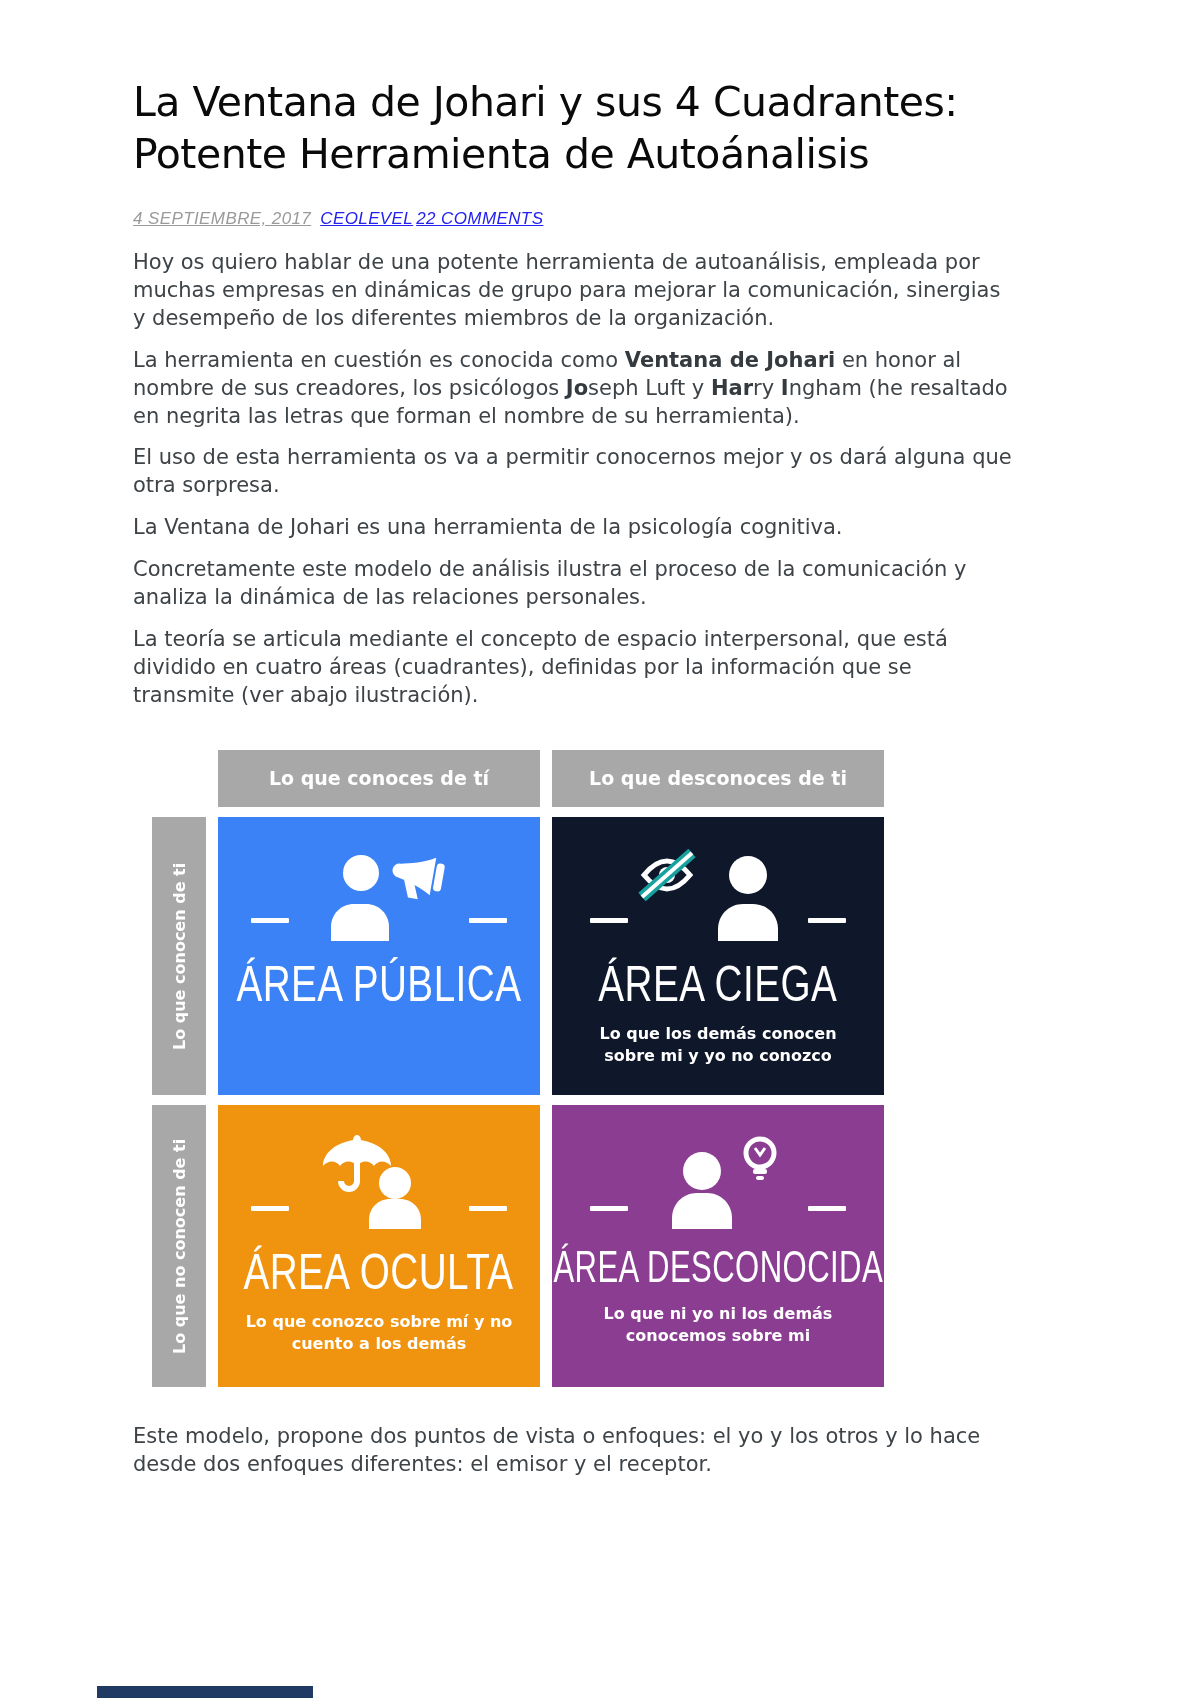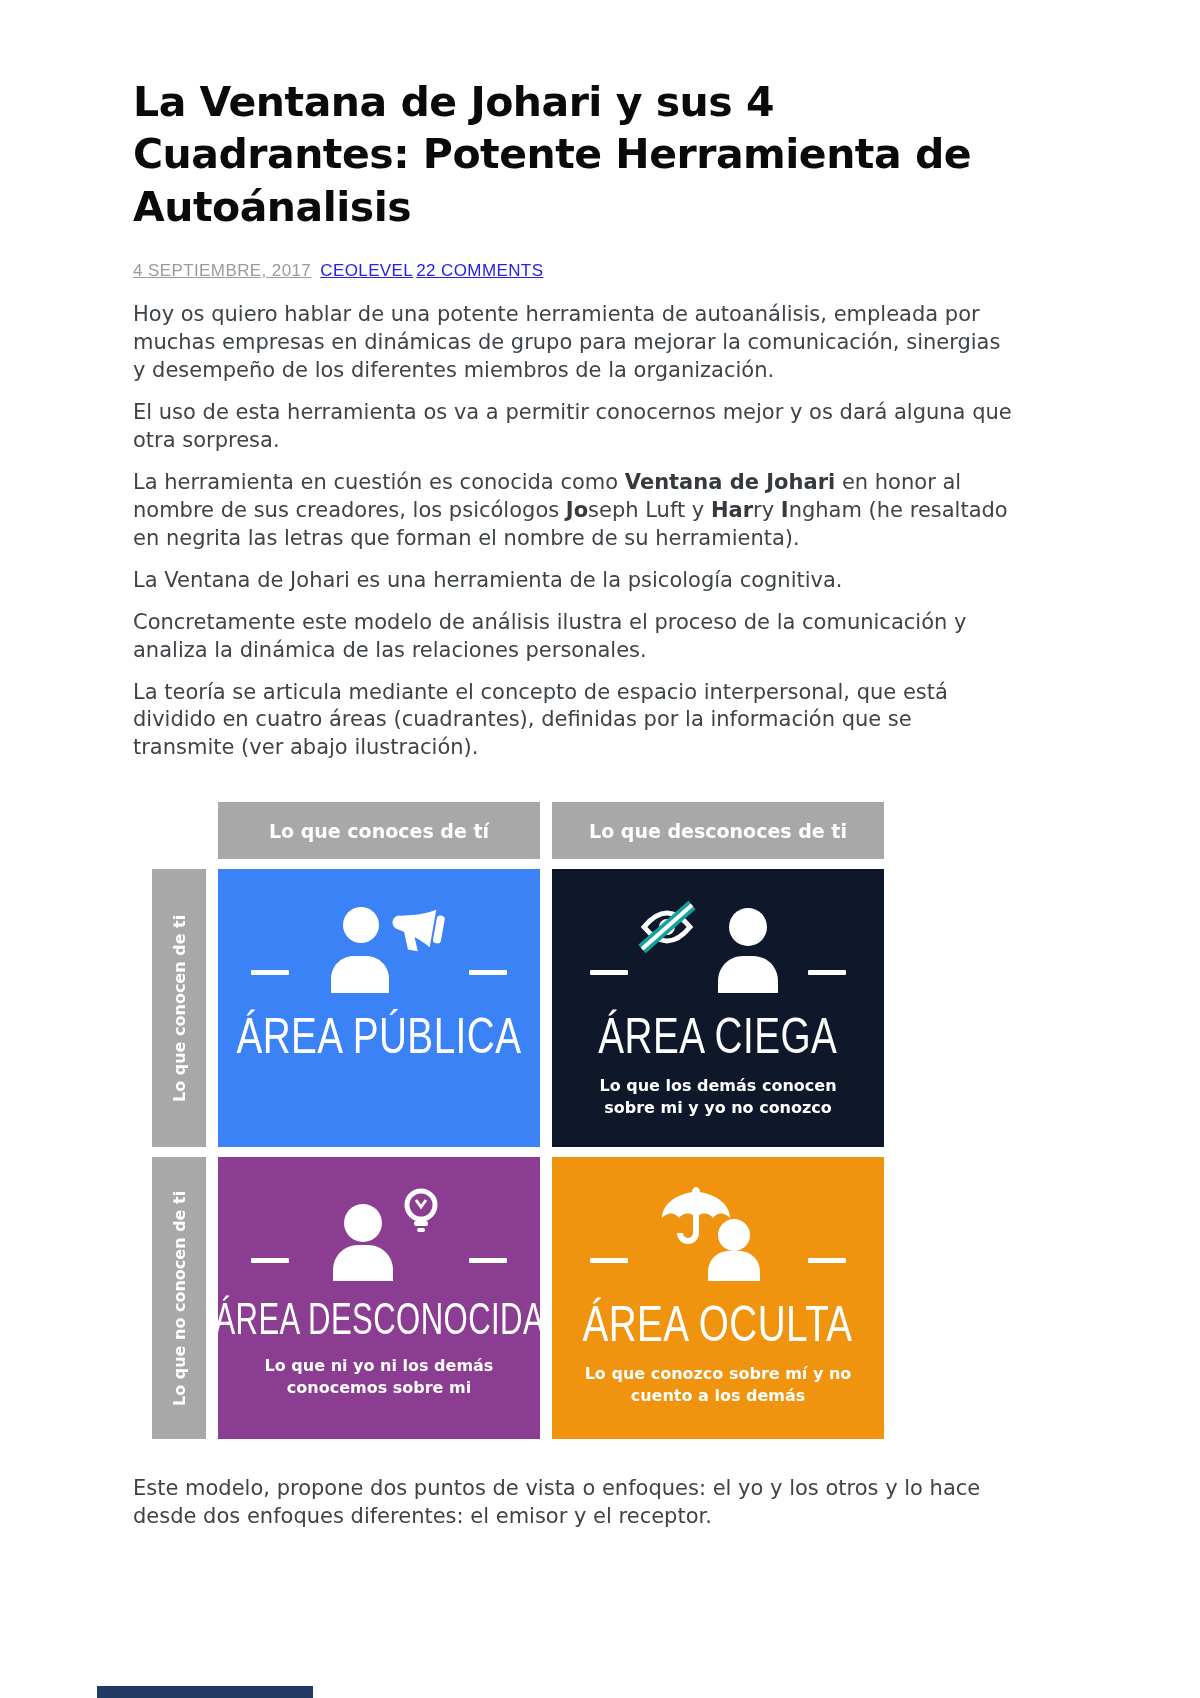--- a/index.html
+++ b/index.html
@@ -5,27 +5,27 @@
   * { box-sizing: border-box; margin: 0; padding: 0; }
   html,body { background:#ffffff; }
   body {
     width:1200px; height:1698px; position:relative; overflow:hidden;
     font-family:"DejaVu Sans", sans-serif; color:#3e4347;
   }
   .content { width:882px; margin-left:133px; padding-top:76px; }
 
   h1.title {
     font-family:"DejaVu Sans", sans-serif;
-    font-weight:bold; color:#0a0a0a;
+    font-weight:normal; color:#0a0a0a;
     font-size:41px; line-height:1.28; letter-spacing:-0.5px;
   }
 
   .meta { margin-top:28px; font-family:"Liberation Sans", sans-serif;
           font-size:17px; letter-spacing:0.4px; }
-  .meta a { text-decoration:underline; cursor:pointer; }
+  .meta a { text-decoration:underline; cursor:pointer;font-style:italic; }
   .meta .date { color:#9a9a9a; margin-right:9px; }
   .meta .author { color:#2420ee; }
   .meta .comments { color:#2420ee; margin-left:3px; }
 
   .body-copy { margin-top:20px; }
   .body-copy p {
     font-size:21px; line-height:1.33; margin:0 0 14px 0; color:#3e4347;
   }
   .body-copy p b { font-weight:bold; color:#343a3e; }
 
@@ -83,22 +83,22 @@
 <main class="content">
 
   <h1 class="title">La Ventana de Johari y sus 4 Cuadrantes: Potente Herramienta de Autoánalisis</h1>
 
   <div class="meta">
     <a class="date">4 SEPTIEMBRE, 2017</a><a class="author">CEOLEVEL</a><a class="comments">22 COMMENTS</a>
   </div>
 
   <div class="body-copy">
     <p>Hoy os quiero hablar de una potente herramienta de autoanálisis, empleada por muchas empresas en dinámicas de grupo para mejorar la comunicación, sinergias y desempeño de los diferentes miembros de la organización.</p>
+    <p><span>La herramienta en cuestión es conocida como </span><b>Ventana de Johari</b><span> en honor al nombre de sus creadores, los psicólogos </span><b>Jo</b><span>seph Luft y </span><b>Har</b><span>ry </span><b>I</b><span>ngham (he resaltado en negrita las letras que forman el nombre de su herramienta).</span></p>
     <p>El uso de esta herramienta os va a permitir conocernos mejor y os dará alguna que otra sorpresa.</p>
-    <p><span>La herramienta en cuestión es conocida como </span><b>Ventana de Johari</b><span> en honor al nombre de sus creadores, los psicólogos </span><b>Jo</b><span>seph Luft y </span><b>Har</b><span>ry </span><b>I</b><span>ngham (he resaltado en negrita las letras que forman el nombre de su herramienta).</span></p>
     <p>La Ventana de Johari es una herramienta de la psicología cognitiva.</p>
     <p>Concretamente este modelo de análisis ilustra el proceso de la comunicación y analiza la dinámica de las relaciones personales.</p>
     <p>La teoría se articula mediante el concepto de espacio interpersonal, que está dividido en cuatro áreas (cuadrantes), definidas por la información que se transmite (ver abajo ilustración).</p>
   </div>
 
   <figure class="johari">
 
     <div class="jw-corner"></div>
     <div class="jw-top-header" style="background-color: rgb(168, 168, 168);">Lo que conoces de tí</div>
     <div class="jw-top-header" style="background-color: rgb(168, 168, 168);">Lo que desconoces de ti</div>
@@ -137,58 +137,58 @@
         </svg>
         <span class="dash"></span>
       </div>
       <div class="q-title">ÁREA CIEGA</div>
       <div class="q-subtitle">Lo que los demás conocen
 sobre mi y yo no conozco</div>
     </div>
 
     <div class="jw-side-label" style="background-color: rgb(168, 168, 168);">Lo que no conocen de ti</div>
 
+    <div class="quadrant" style="background-color: rgb(240, 147, 15);">
+      <div class="icon-row">
+        <span class="dash"></span>
+        <svg width="160" height="96" viewBox="0 0 160 96">
+          <g transform="translate(24,0)" fill="#fff">
+            <path d="M34 0 c2 0 4 2 4 5 c17 3 30 13 30 26 c-5 -6 -13 -6 -17 0 c-4 -6 -13 -6 -17 0 c-4 -6 -13 -6 -17 0 c-4 -6 -12 -6 -17 0 c0 -13 13 -23 30 -26 c0 -3 2 -5 4 -5 z"></path>
+            <path d="M34 12 v34 a8 8 0 0 1 -16 0" fill="none" stroke="#fff" stroke-width="6"></path>
+          </g>
+          <circle cx="96" cy="48" r="16" fill="#fff"></circle>
+          <path d="M70 94 v-9 c0-12 9-21 21-21 h10 c12 0 21 9 21 21 v9 z" fill="#fff"></path>
+        </svg>
+        <span class="dash"></span>
+      </div>
+      <div class="q-title">ÁREA OCULTA</div>
+      <div class="q-subtitle">Lo que conozco sobre mí y no
+cuento a los demás</div>
+    </div>
+
     <div class="quadrant" style="background-color: rgb(139, 61, 146);">
       <div class="icon-row">
         <span class="dash"></span>
         <svg width="160" height="96" viewBox="0 0 160 96">
           <circle cx="64" cy="36" r="19" fill="#fff"></circle>
           <path d="M34 94 v-11 c0-14 11-25 25-25 h10 c14 0 25 11 25 25 v11 z" fill="#fff"></path>
           <g transform="translate(102,0)">
             <circle cx="20" cy="18" r="14" fill="none" stroke="#fff" stroke-width="5"></circle>
             <path d="M15 13 l5 7 5 -7" fill="none" stroke="#fff" stroke-width="3"></path>
             <rect x="13" y="34" width="14" height="5" rx="2" fill="#fff"></rect>
             <rect x="16" y="41" width="8" height="4" rx="2" fill="#fff"></rect>
           </g>
         </svg>
         <span class="dash"></span>
       </div>
       <div class="q-title small">ÁREA DESCONOCIDA</div>
       <div class="q-subtitle">Lo que ni yo ni los demás
 conocemos sobre mi</div>
     </div>
 
-    <div class="quadrant" style="background-color: rgb(240, 147, 15);">
-      <div class="icon-row">
-        <span class="dash"></span>
-        <svg width="160" height="96" viewBox="0 0 160 96">
-          <g transform="translate(24,0)" fill="#fff">
-            <path d="M34 0 c2 0 4 2 4 5 c17 3 30 13 30 26 c-5 -6 -13 -6 -17 0 c-4 -6 -13 -6 -17 0 c-4 -6 -13 -6 -17 0 c-4 -6 -12 -6 -17 0 c0 -13 13 -23 30 -26 c0 -3 2 -5 4 -5 z"></path>
-            <path d="M34 12 v34 a8 8 0 0 1 -16 0" fill="none" stroke="#fff" stroke-width="6"></path>
-          </g>
-          <circle cx="96" cy="48" r="16" fill="#fff"></circle>
-          <path d="M70 94 v-9 c0-12 9-21 21-21 h10 c12 0 21 9 21 21 v9 z" fill="#fff"></path>
-        </svg>
-        <span class="dash"></span>
-      </div>
-      <div class="q-title">ÁREA OCULTA</div>
-      <div class="q-subtitle">Lo que conozco sobre mí y no
-cuento a los demás</div>
-    </div>
-
   </figure>
 
   <div class="body-copy closing">
     <p>Este modelo, propone dos puntos de vista o enfoques: el yo y los otros y lo hace desde dos enfoques diferentes: el emisor y el receptor.</p>
   </div>
 
 </main>
 
 <div class="next-image-partial" style="background-color: rgb(32, 58, 99);"></div>
 

